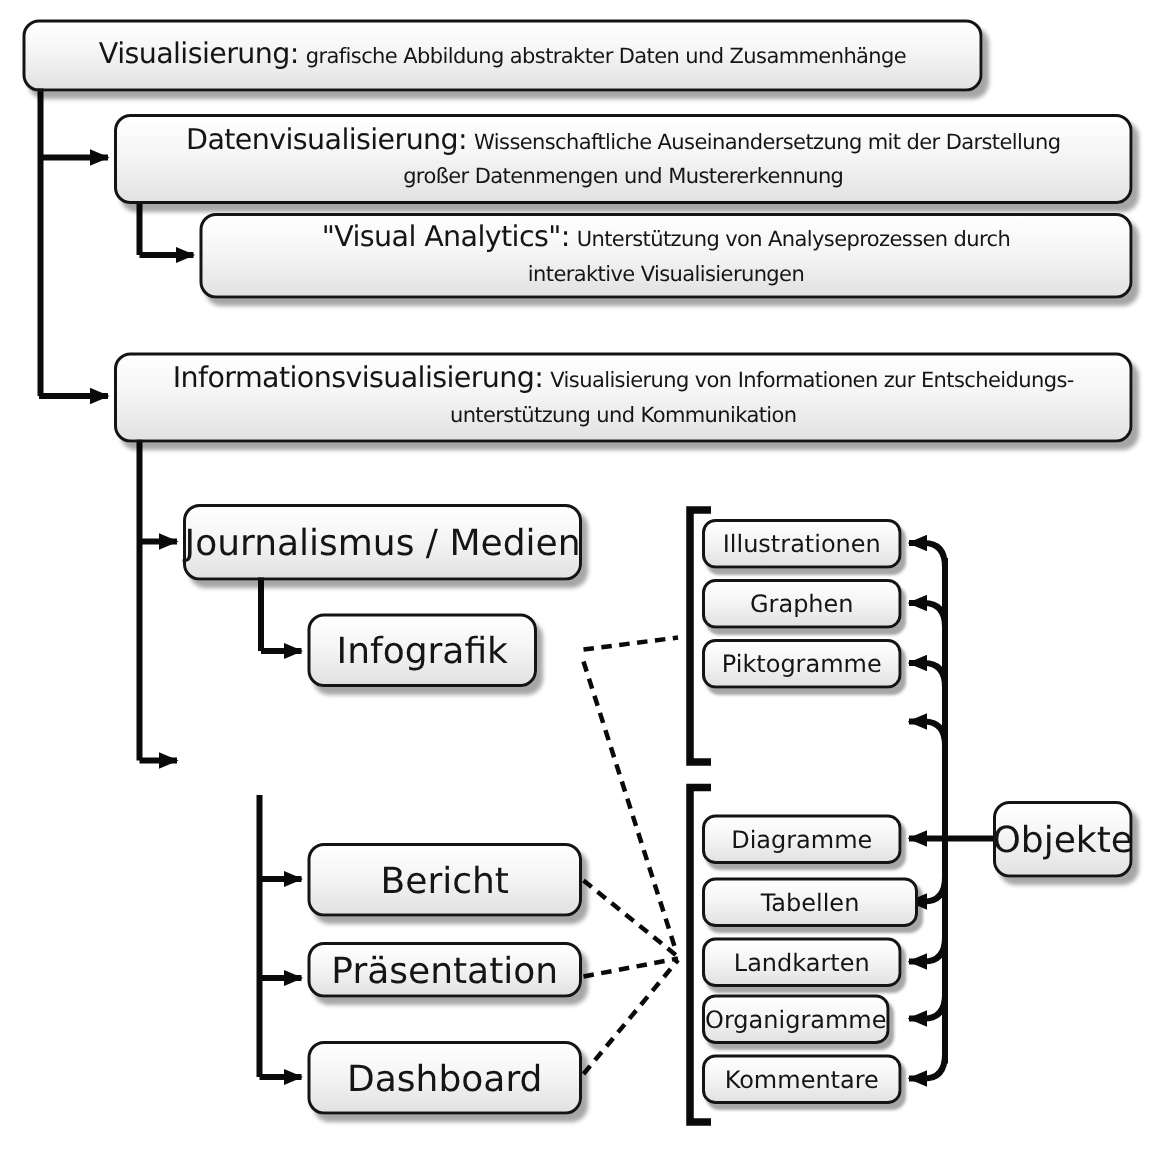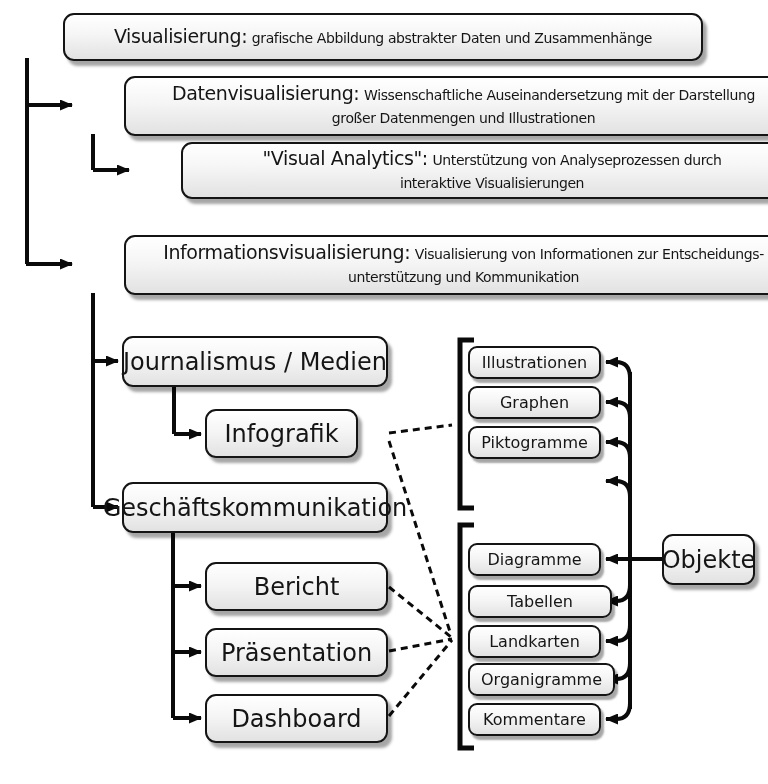--- a/index.html
+++ b/index.html
@@ -13,21 +13,21 @@
   }
   #edges{position:absolute;left:0;top:0;z-index:0;pointer-events:none;}
   .box{
     position:absolute;box-sizing:border-box;z-index:1;
     border:2px solid #141414;border-radius:11px;
     background:linear-gradient(180deg,#ffffff 0%,#f5f5f5 45%,#e2e2e2 100%);
     box-shadow:4px 5px 3px rgba(0,0,0,0.35);
     display:flex;align-items:center;justify-content:center;
     text-align:center;
   }
-  .box-lg{line-height:23px;letter-spacing:-0.4px;margin-left:48px;}
+  .box-lg{line-height:23px;letter-spacing:-0.4px;}
   .box-lg .line{display:block;white-space:nowrap;}
   .box-lg .title{font-size:19px;}
   .box-lg .desc{font-size:14px;}
   .box-md{font-size:24px;white-space:nowrap;}
   .box-sm{font-size:16px;border-radius:9px;box-shadow:3px 4px 2px rgba(0,0,0,0.35);white-space:nowrap;}
 </style>
 </head>
 <body>
 
 <div id="canvas">
@@ -83,21 +83,21 @@
     </g>
   </svg>
 
   <div class="box box-lg" style="left:15px;top:13px;width:640px;height:48px">
     <span class="line"><span class="title">Visualisierung:</span> <span class="desc">grafische Abbildung abstrakter Daten und Zusammenhänge</span></span>
   </div>
 
   <div class="box box-lg" style="left:76px;top:76px;width:679px;height:60px">
     <div>
       <span class="line"><span class="title">Datenvisualisierung:</span> <span class="desc">Wissenschaftliche Auseinandersetzung mit der Darstellung</span></span>
-      <span class="line desc">großer Datenmengen und Illustrationen</span>
+      <span class="line desc">großer Datenmengen und Mustererkennung</span>
     </div>
   </div>
 
   <div class="box box-lg" style="left:133px;top:142px;width:622px;height:57px">
     <div>
       <span class="line"><span class="title">"Visual Analytics":</span> <span class="desc">Unterstützung von Analyseprozessen durch</span></span>
       <span class="line desc">interaktive Visualisierungen</span>
     </div>
   </div>
 
@@ -109,29 +109,26 @@
   </div>
 
   <div class="box box-md" style="left:122px;top:336px;width:266px;height:51px">
     <span>Journalismus / Medien</span>
   </div>
 
   <div class="box box-md" style="left:205px;top:409px;width:153px;height:49px">
     <span>Infografik</span>
   </div>
 
-  <div class="box box-md" style="left:122px;top:482px;width:266px;height:51px">
-    <span>Geschäftskommunikation</span>
-  </div>
 
   <div class="box box-md" style="left:205px;top:562px;width:183px;height:49px">
     <span>Bericht</span>
   </div>
 
-  <div class="box box-md" style="left:205px;top:628px;width:183px;height:49px">
+  <div class="box box-md" style="left:205px;top:628px;width:183px;height:37px">
     <span>Präsentation</span>
   </div>
 
   <div class="box box-md" style="left:205px;top:694px;width:183px;height:49px">
     <span>Dashboard</span>
   </div>
 
   <div class="box box-sm" style="left:468px;top:346px;width:133px;height:33px">
     <span>Illustrationen</span>
   </div>
@@ -144,21 +141,21 @@
 
   <div class="box box-sm" style="left:468px;top:543px;width:133px;height:33px">
     <span>Diagramme</span>
   </div>
   <div class="box box-sm" style="left:468px;top:585px;width:144px;height:33px">
     <span>Tabellen</span>
   </div>
   <div class="box box-sm" style="left:468px;top:625px;width:133px;height:33px">
     <span>Landkarten</span>
   </div>
-  <div class="box box-sm" style="left:468px;top:663px;width:147px;height:33px">
+  <div class="box box-sm" style="left:468px;top:663px;width:125px;height:33px">
     <span>Organigramme</span>
   </div>
   <div class="box box-sm" style="left:468px;top:703px;width:133px;height:33px">
     <span>Kommentare</span>
   </div>
 
   <div class="box box-md" style="left:662px;top:534px;width:93px;height:51px">
     <span>Objekte</span>
   </div>
 

